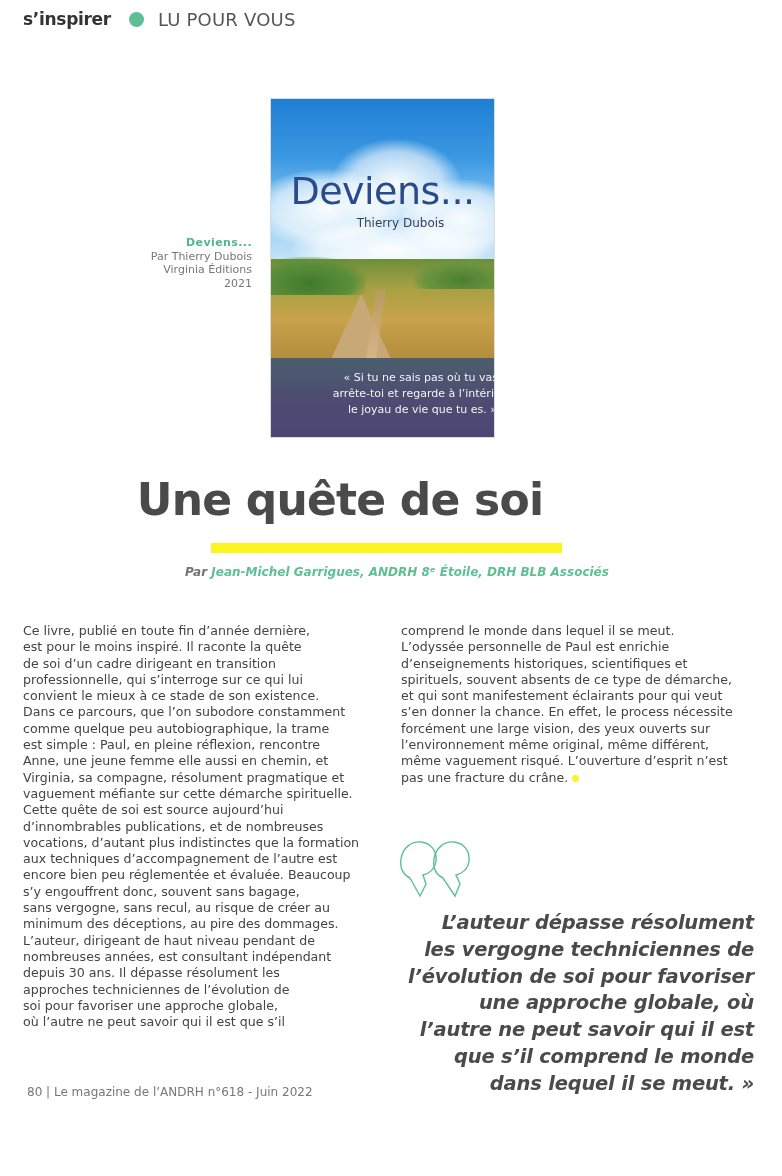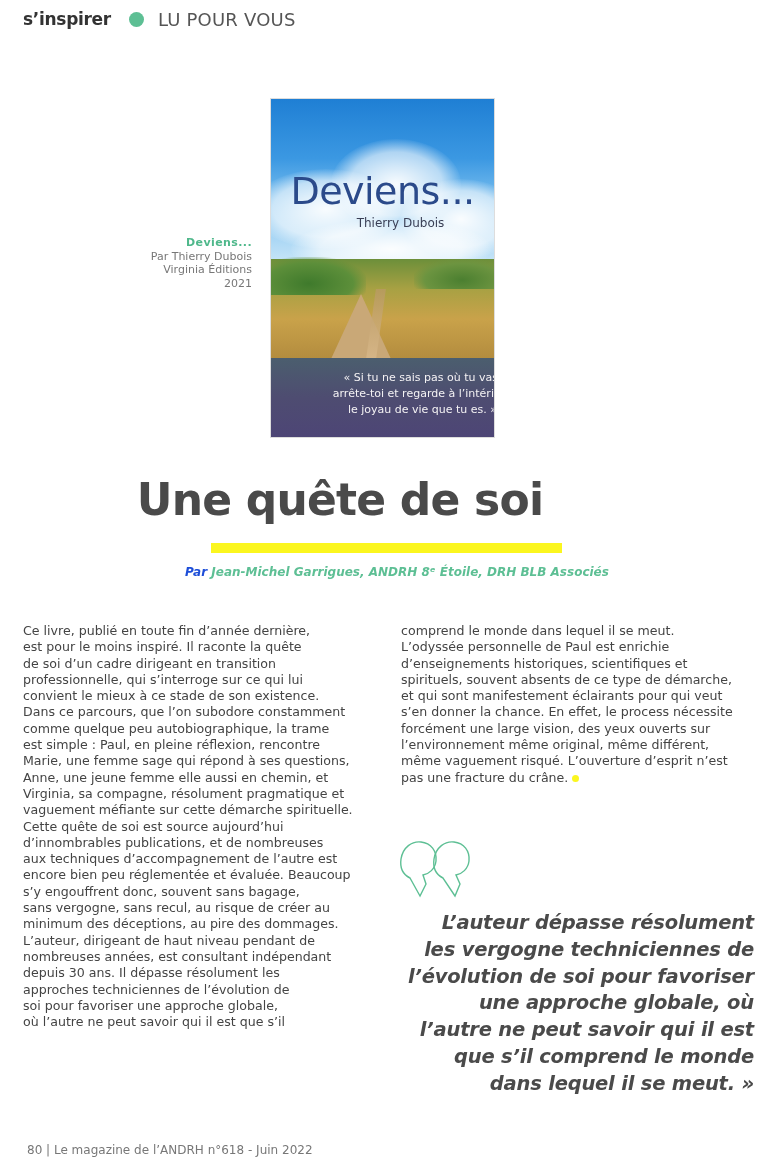--- a/index.html
+++ b/index.html
@@ -28,33 +28,33 @@
   .path2 { position: absolute; left: 100px; top: 190px; width: 10px; height: 70px; background: linear-gradient(180deg, #b99a62, #d8b88a); transform: skewX(-8deg); opacity: 0.8; }
   .band { position: absolute; left: 0; top: 259px; width: 100%; height: 81px;
     background: linear-gradient(180deg, #4b5e6e 0%, #4e4c71 50%, #4d4576 100%); }
   .cover-title { position: absolute; left: 0; width: 100%; top: 70px; text-align: center; font-family: "DejaVu Sans", sans-serif; font-size: 38px; color: #2b4a8a; letter-spacing: -0.5px; }
   .cover-author { position: absolute; left: 0; width: 100%; top: 117px; text-align: center; font-family: "DejaVu Sans", sans-serif; font-size: 12px; color: #3a3f55; padding-left: 36px; box-sizing: border-box; }
   .cover-quote { position: absolute; left: 0; width: 100%; top: 271px; text-align: center; font-family: "DejaVu Sans", sans-serif; font-size: 11px; line-height: 16px; color: #f4f2f4; padding-left: 40px; }
 
   .title { position: absolute; left: 0; width: 680px; top: 474px; text-align: center; font-family: "DejaVu Sans", sans-serif; font-weight: bold; font-size: 44px; color: #4a4a4a; letter-spacing: -0.8px; }
   .highlight { position: absolute; left: 211px; top: 543px; width: 351px; height: 10px; background: #fbf61f; }
   .byline { position: absolute; left: 0; width: 782px; top: 565px; text-align: center; font-family: "DejaVu Sans", sans-serif; font-style: italic; font-weight: bold; font-size: 12px; color: #5dbf94; padding-left: 12px; box-sizing: border-box; }
-  .byline .par { color: #1d4ed8; }
+  .byline .par { color: #737373; }
 
   .col { position: absolute; font-family: "DejaVu Sans", sans-serif; font-size: 12.6px; line-height: 16.3px; color: #444; }
   .col p { margin: 0; white-space: nowrap; }
   .col-left { left: 23px; top: 623px; }
   .col-right { left: 401px; top: 623px; }
   .end-dot { display: inline-block; width: 7px; height: 7px; background: #fbf61f; border-radius: 50%; margin-left: 4px; vertical-align: middle; }
 
   .quote-icon { position: absolute; left: 398px; top: 838px; width: 80px; height: 62px; }
   .pull { position: absolute; right: 28px; top: 910px; text-align: right; font-family: "DejaVu Sans", sans-serif; font-style: italic; font-weight: bold; font-size: 19.5px; line-height: 26.8px; color: #4a4a4a; letter-spacing: -0.2px; }
   .pull p { margin: 0; white-space: nowrap; }
 
-  .footer { position: absolute; left: 27px; top: 1143px; font-family: "DejaVu Sans", sans-serif; font-size: 12px; color: #777; }
+  .footer { position: absolute; left: 27px; top: 1085px; font-family: "DejaVu Sans", sans-serif; font-size: 12px; color: #777; }
 </style>
 </head>
 <body>
 
 <div class="header">
   <span class="section">s’inspirer</span>
   <span class="dot"></span>
   <span class="rubric">LU POUR VOUS</span>
 </div>
 
@@ -95,26 +95,26 @@
 
 <div class="col col-left">
   <p>Ce livre, publié en toute fin d’année dernière,</p>
   <p>est pour le moins inspiré. Il raconte la quête</p>
   <p>de soi d’un cadre dirigeant en transition</p>
   <p>professionnelle, qui s’interroge sur ce qui lui</p>
   <p>convient le mieux à ce stade de son existence.</p>
   <p>Dans ce parcours, que l’on subodore constamment</p>
   <p>comme quelque peu autobiographique, la trame</p>
   <p>est simple : Paul, en pleine réflexion, rencontre</p>
-  <p>Marie, une femme sage qui répond à ses questions,</p>
   <p>Anne, une jeune femme elle aussi en chemin, et</p>
   <p>Virginia, sa compagne, résolument pragmatique et</p>
   <p>vaguement méfiante sur cette démarche spirituelle.</p>
   <p>Cette quête de soi est source aujourd’hui</p>
   <p>d’innombrables publications, et de nombreuses</p>
+  <p>vocations, d’autant plus indistinctes que la formation</p>
   <p>aux techniques d’accompagnement de l’autre est</p>
   <p>encore bien peu réglementée et évaluée. Beaucoup</p>
   <p>s’y engouffrent donc, souvent sans bagage,</p>
   <p>sans vergogne, sans recul, au risque de créer au</p>
   <p>minimum des déceptions, au pire des dommages.</p>
   <p>L’auteur, dirigeant de haut niveau pendant de</p>
   <p>nombreuses années, est consultant indépendant</p>
   <p>depuis 30 ans. Il dépasse résolument les</p>
   <p>approches techniciennes de l’évolution de</p>
   <p>soi pour favoriser une approche globale,</p>

